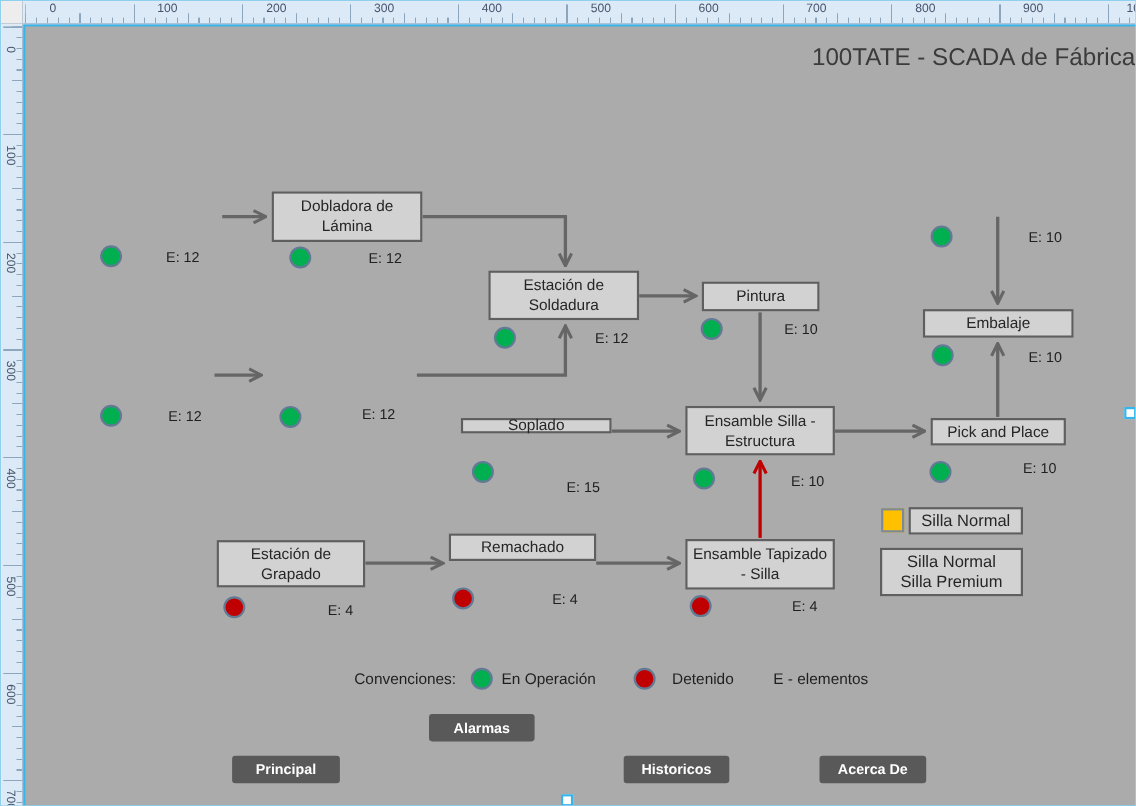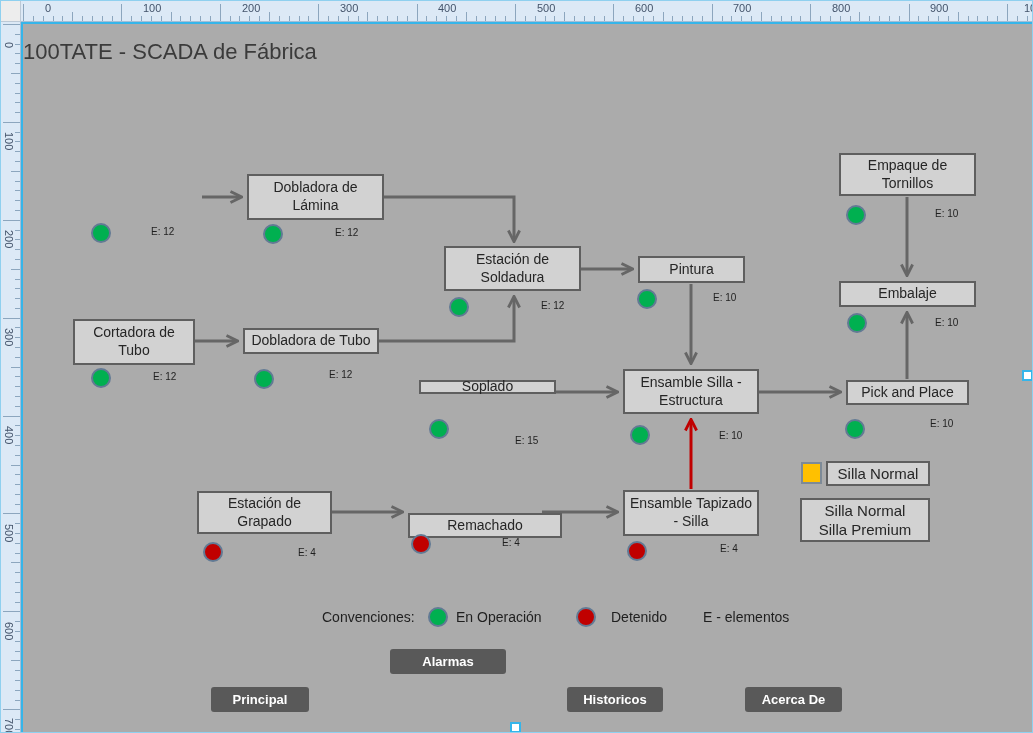--- a/index.html
+++ b/index.html
@@ -27,31 +27,31 @@
   #ruler-left .ticks-major{position:absolute;top:2px;bottom:0;right:0;width:17px;
       background-image:repeating-linear-gradient(to bottom,#8ca6be 0 1px,transparent 1px 97.9px);}
   .rnum{position:absolute;top:1px;font-size:11px;color:#44546b;}
   .rnum-v{position:absolute;left:2px;font-size:11px;color:#44546b;writing-mode:vertical-rl;}
 
   
   #canvas{position:absolute;left:20px;top:21px;width:1013px;height:712px;background:#ababab;
           border:2px solid #35b5ea;box-sizing:border-box;}
   #connectors{position:absolute;left:0;top:0;width:1033px;height:733px;pointer-events:none;}
 
-  #title{position:absolute;left:22px;top:38px;width:1009px;text-align:left;
+  #title{position:absolute;left:22px;top:38px;width:1009px;text-align:right;
          font-size:22px;color:#3b3b3b;}
 
   .node{position:absolute;background:#d2d2d2;border:2px solid #5f5f5f;color:#262626;
         display:flex;align-items:center;justify-content:center;text-align:center;
         font-size:14px;line-height:1.28;box-sizing:border-box;padding:1px 4px;}
   .dot{position:absolute;width:20px;height:20px;border-radius:50%;
        border:2px solid #627a94;box-sizing:border-box;}
   .dot.green{background:#00b050;}
   .dot.red{background:#c00000;}
-  .count{position:absolute;font-size:10px;color:#1f1f1f;white-space:nowrap;}
+  .count{position:absolute;font-size:13px;color:#1f1f1f;white-space:nowrap;}
   .swatch{position:absolute;width:21px;height:22px;background:#ffc000;
           border:2px solid #7d8a97;box-sizing:border-box;}
 
   .legend-text{position:absolute;font-size:14px;color:#1f1f1f;white-space:nowrap;}
 
   .navbtn{position:absolute;width:97px;height:25px;background:#595959;color:#ffffff;
           font-weight:bold;font-size:13px;font-family:"Liberation Sans",sans-serif;
           display:flex;align-items:center;justify-content:center;border:none;
           border-radius:3px;cursor:pointer;}
 
@@ -132,53 +132,50 @@
   <span class="count" style="left:334px;top:226px">E: 12</span>
 
   <div class="node" style="left:443px;top:245px;width:137px;height:45px">Estación de Soldadura</div>
   <div class="dot green" style="left:448px;top:296px"></div>
   <span class="count" style="left:540px;top:299px">E: 12</span>
 
   <div class="node" style="left:637px;top:255px;width:107px;height:27px">Pintura</div>
   <div class="dot green" style="left:636px;top:288px"></div>
   <span class="count" style="left:712px;top:291px">E: 10</span>
 
-  <div class="node" style="left:838px;top:152px;width:137px;height:43px">Empaque de Tornillos</div>
   <div class="dot green" style="left:845px;top:204px"></div>
   <span class="count" style="left:934px;top:207px">E: 10</span>
 
   <div class="node" style="left:838px;top:280px;width:137px;height:26px">Embalaje</div>
   <div class="dot green" style="left:846px;top:312px"></div>
   <span class="count" style="left:934px;top:316px">E: 10</span>
 
-  <div class="node" style="left:72px;top:318px;width:122px;height:46px">Cortadora de Tubo</div>
   <div class="dot green" style="left:90px;top:367px"></div>
   <span class="count" style="left:152px;top:370px">E: 12</span>
 
-  <div class="node" style="left:242px;top:327px;width:136px;height:26px">Dobladora de Tubo</div>
   <div class="dot green" style="left:253px;top:368px"></div>
   <span class="count" style="left:328px;top:368px">E: 12</span>
 
   <div class="node" style="left:418px;top:379px;width:137px;height:14px">Soplado</div>
   <div class="dot green" style="left:428px;top:418px"></div>
   <span class="count" style="left:514px;top:434px">E: 15</span>
 
   <div class="node" style="left:622px;top:368px;width:136px;height:45px">Ensamble Silla - Estructura</div>
   <div class="dot green" style="left:629px;top:424px"></div>
   <span class="count" style="left:718px;top:429px">E: 10</span>
 
   <div class="node" style="left:845px;top:379px;width:123px;height:25px">Pick and Place</div>
   <div class="dot green" style="left:844px;top:418px"></div>
   <span class="count" style="left:929px;top:417px">E: 10</span>
 
   <div class="node" style="left:196px;top:490px;width:135px;height:43px">Estación de Grapado</div>
   <div class="dot red" style="left:202px;top:541px"></div>
   <span class="count" style="left:297px;top:546px">E: 4</span>
 
-  <div class="node" style="left:407px;top:512px;width:154px;height:25px">Remachado</div>
+  <div class="node" style="left:407px;top:484px;width:134px;height:25px">Remachado</div>
   <div class="dot red" style="left:410px;top:533px"></div>
   <span class="count" style="left:501px;top:536px">E: 4</span>
 
   <div class="node" style="left:622px;top:489px;width:136px;height:46px">Ensamble Tapizado - Silla</div>
   <div class="dot red" style="left:626px;top:540px"></div>
   <span class="count" style="left:719px;top:542px">E: 4</span>
 
   <div class="swatch" style="left:800px;top:461px"></div>
   <div class="node" style="left:825px;top:460px;width:104px;height:25px;font-size:15px">Silla Normal</div>
   <div class="node" style="left:799px;top:497px;width:130px;height:44px;font-size:15px;flex-direction:column">
@@ -187,20 +184,20 @@
   </div>
 
   <span class="legend-text" style="left:321px;top:608px">Convenciones:</span>
   <div class="dot green" style="left:427px;top:606px"></div>
   <span class="legend-text" style="left:455px;top:608px">En Operación</span>
   <div class="dot red" style="left:575px;top:606px"></div>
   <span class="legend-text" style="left:610px;top:608px">Detenido</span>
   <span class="legend-text" style="left:702px;top:608px">E - elementos</span>
 
   <button class="navbtn" style="left:210px;top:686px;width:98px">Principal</button>
-  <button class="navbtn" style="left:389px;top:648px;width:116px">Alarmas</button>
+  <button class="navbtn" style="left:389px;top:648px;width:96px">Alarmas</button>
   <button class="navbtn" style="left:566px;top:686px;width:96px">Historicos</button>
   <button class="navbtn" style="left:744px;top:686px;width:97px">Acerca De</button>
 
   <div class="handle" style="left:1021px;top:369px"></div>
   <div class="handle" style="left:509px;top:721px"></div>
 
 </div>
 
 </body></html>

